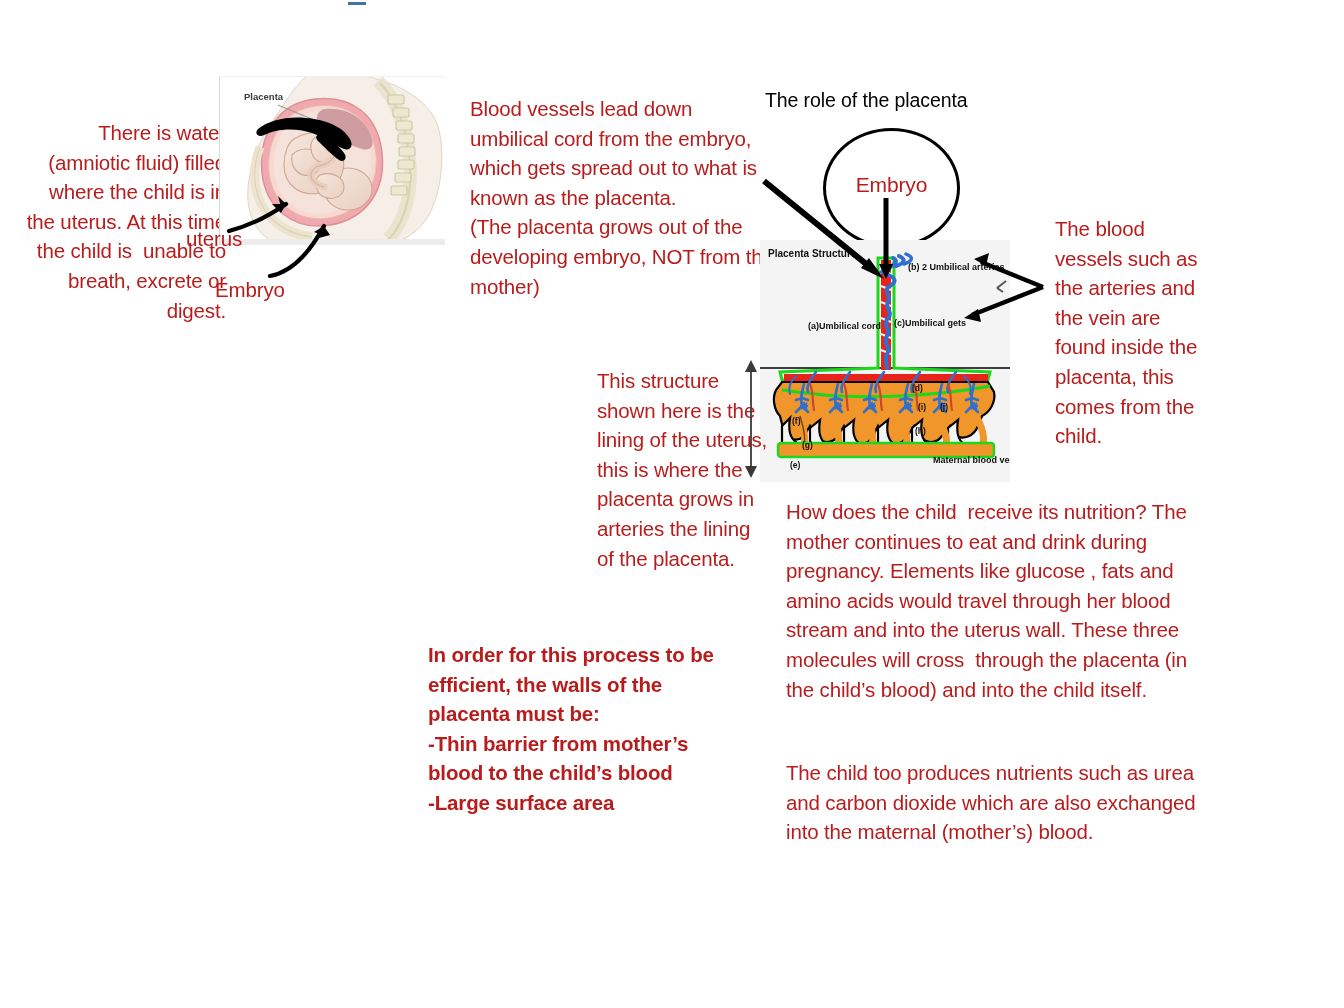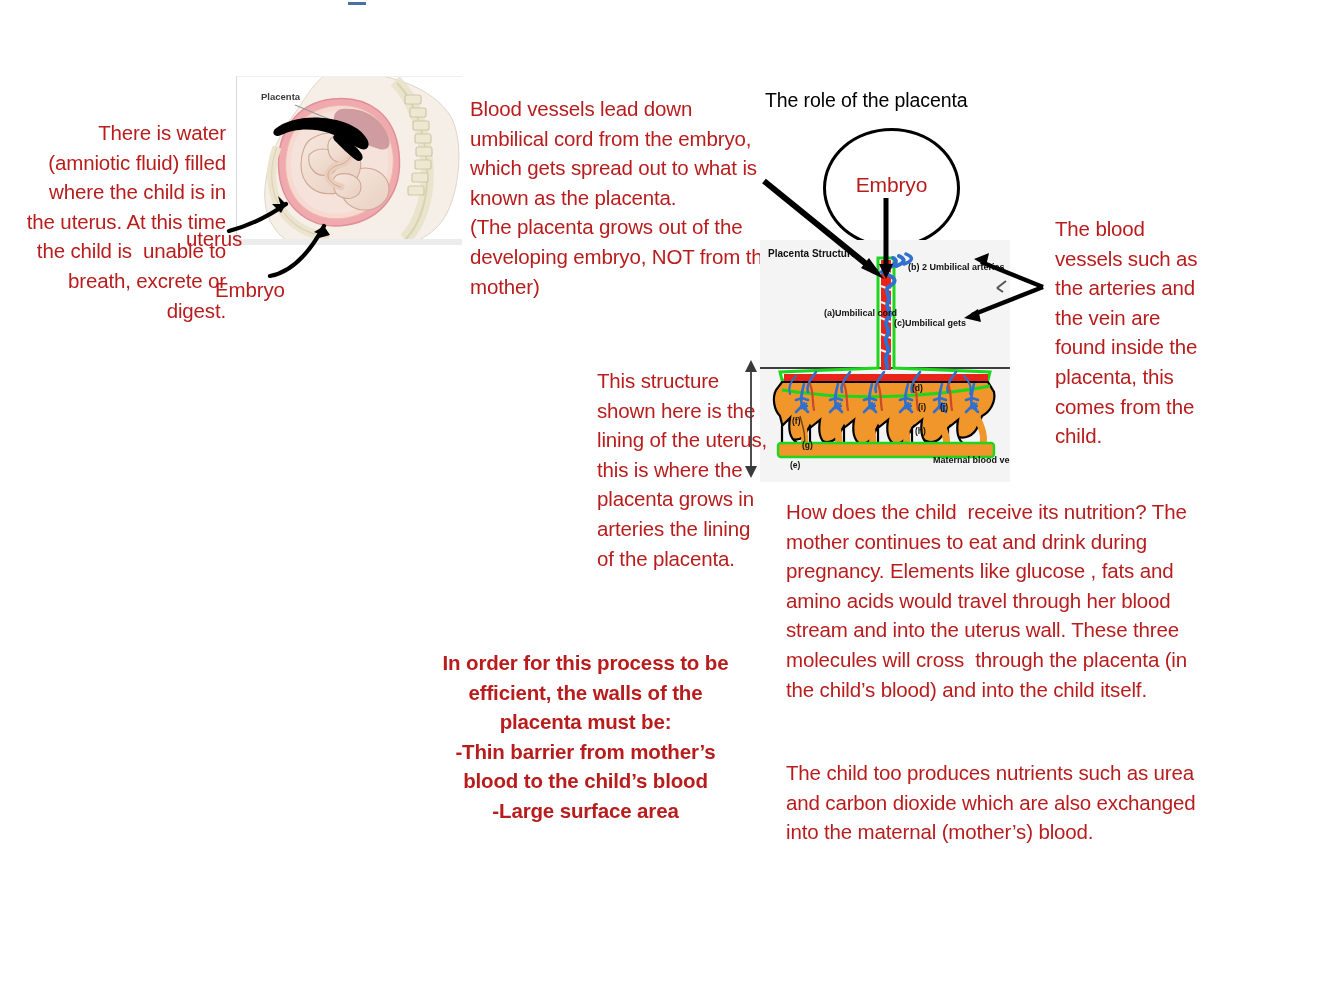--- a/index.html
+++ b/index.html
@@ -18,36 +18,36 @@
   }
   .abs { position: absolute; }
   .txt {
     font-size: 20.5px;
     line-height: 29.6px;
     color: #b91c1c;
     white-space: pre-wrap;
     letter-spacing: -0.15px;
   }
   .bold { font-weight: bold; }
-  .center { text-align: center; margin-top: 8px; }
+  .center { text-align: left; }
   .title {
     font-size: 19.5px;
     font-weight: normal;
     letter-spacing: -0.1px;
   }
 
   
   #top-rule {
     left: 348px; top: 2px; width: 18px; height: 3px;
     background: #4472a8;
   }
 
   
   #fetus-figure {
-    left: 236px; top: 76px; width: 225px; height: 168px;
+    left: 219px; top: 76px; width: 225px; height: 168px;
     background: #5eead4;
     border-left: 1px solid #d8d8d8;
     border-top: 1px solid #efefef;
     overflow: hidden;
   }
   #fetus-figure .shadow-base {
     position: absolute; left: 0; bottom: 0; width: 100%; height: 6px;
     background: #ececec;
   }
   
@@ -252,21 +252,21 @@
       <path d="M178 166 L186 166 M182 162 L182 170 M179 163 L185 169 M185 163 L179 169"></path>
       <path d="M210 166 L218 166 M214 162 L214 170 M211 163 L217 169 M217 163 L211 169"></path>
     </g>
 
     <rect x="18" y="203" width="216" height="14" rx="3" fill="#f0962a" stroke="#1fd61f" stroke-width="2.4"></rect>
   </svg>
 
   
   <div class="fig-label" style="left:8px; top:8px; font-size:10px;">Placenta Structure</div>
   <div class="fig-label" style="left:148px; top:22px;">(b) 2 Umbilical arteries</div>
-  <div class="fig-label" style="left:48px; top:68px;margin-left:16px;">(a)Umbilical cord</div>
+  <div class="fig-label" style="left:48px; top:81px;">(a)Umbilical cord</div>
   <div class="fig-label" style="left:134px; top:78px;">(c)Umbilical gets</div>
   <div class="fig-label thin" style="left:152px; top:143px;">(d)</div>
   <div class="fig-label thin" style="left:158px; top:162px;">(i)</div>
   <div class="fig-label thin" style="left:180px; top:162px;">(j)</div>
   <div class="fig-label thin" style="left:155px; top:186px;">(h)</div>
   <div class="fig-label thin" style="left:32px; top:176px;">(f)</div>
   <div class="fig-label thin" style="left:42px; top:200px;">(g)</div>
   <div class="fig-label thin" style="left:30px; top:220px;">(e)</div>
   <div class="fig-label" style="left:142px; top:215px;padding-left:31px;">Maternal blood vessel</div>
 </div>

